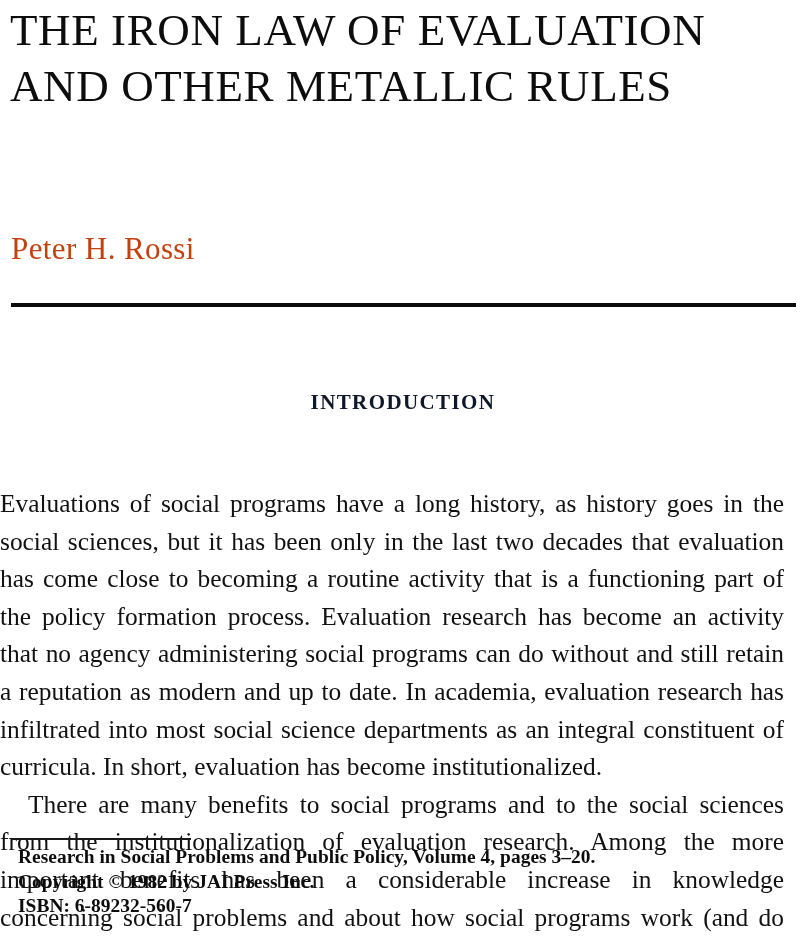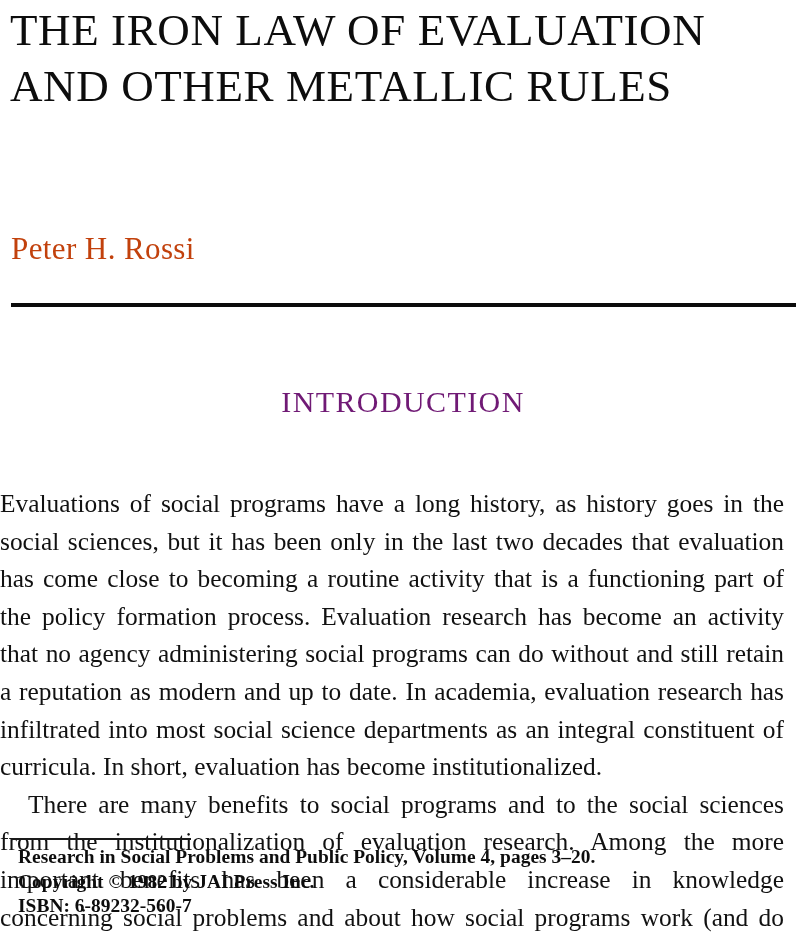--- a/index.html
+++ b/index.html
@@ -62,25 +62,25 @@
     background: #0b0b0b;
   }
 
   
   .section-heading {
     position: absolute;
     left: 0;
     top: 386px;
     width: 806px;
     text-align: center;
-    font-size: 30px;
+    font-size: 21px;
     line-height: 32px;
     letter-spacing: 1.4px;
-    font-weight: 400;
-    color: #701a75;
+    font-weight: 700;
+    color: #0f172a;
   }
 
   
   .body-block {
     position: absolute;
     left: 0;
     top: 455px;
     width: 784px;
     margin-top: 30px;
   }

